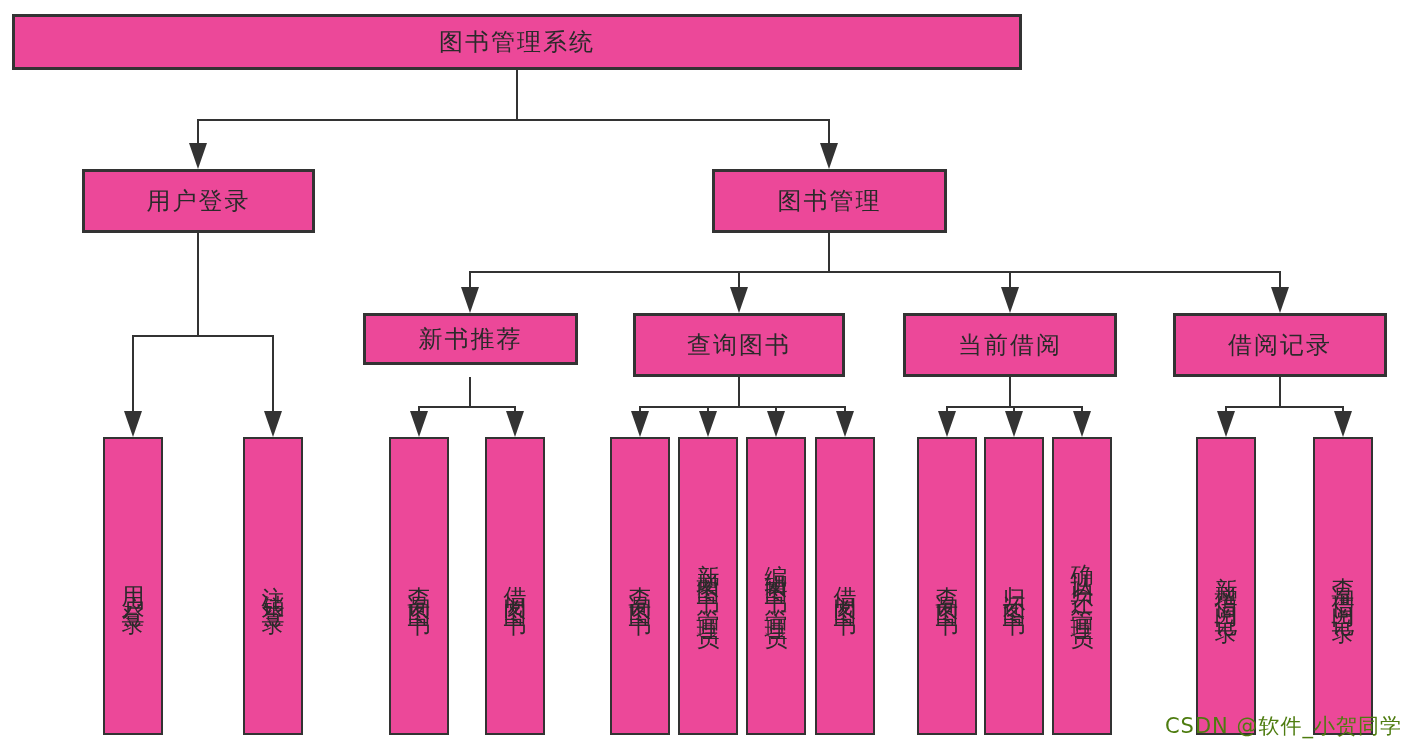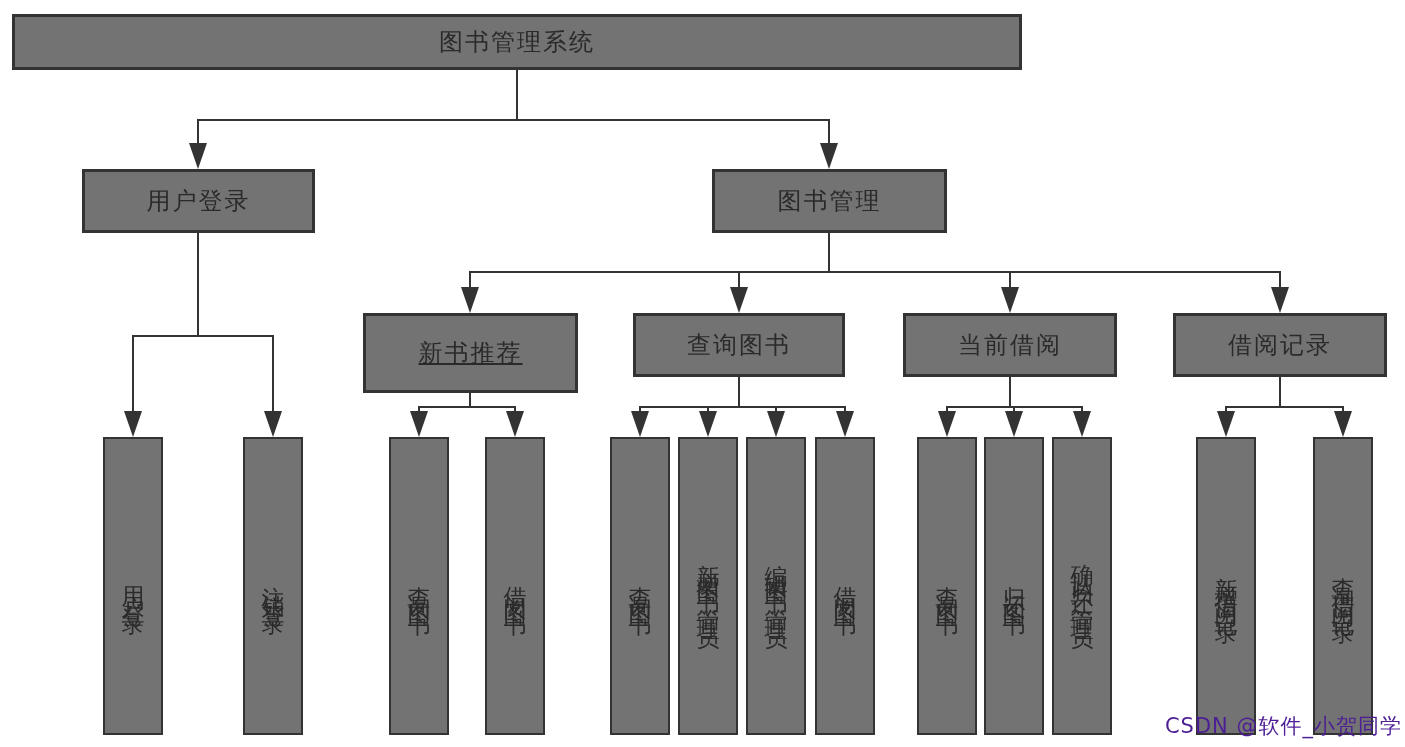--- a/index.html
+++ b/index.html
@@ -17,21 +17,21 @@
   }
   #edges {
     position: absolute;
     left: 0; top: 0;
     width: 1405px; height: 747px;
     pointer-events: none;
   }
   .node {
     position: absolute;
     box-sizing: border-box;
-    background: #737373;
+    background: #ec4899;
     border: 3px solid #333333;
     color: #2a2a2a;
     display: flex;
     align-items: center;
     justify-content: center;
     text-align: center;
     white-space: nowrap;
   }
   .h-node {
     font-size: 24px;
@@ -42,21 +42,21 @@
     writing-mode: vertical-rl;
     text-orientation: upright;
     font-size: 23px;
     letter-spacing: 9px;
     line-height: 1;
   }
   
   #root-box        { left: 12px;   top: 14px;  width: 1010px; height: 56px; }
   #user-login-box  { left: 82px;   top: 169px; width: 233px;  height: 64px; }
   #book-mgmt-box   { left: 712px;  top: 169px; width: 235px;  height: 64px; }
-  #new-rec-box     { left: 363px;  top: 313px; width: 215px;  height: 80px; text-decoration: underline; }
+  #new-rec-box     { left: 363px;  top: 313px; width: 215px;  height: 52px; }
   #book-borrow-box { left: 633px;  top: 313px; width: 212px;  height: 64px; }
   #cur-borrow-box  { left: 903px;  top: 313px; width: 214px;  height: 64px; text-align: center; }
   #records-box     { left: 1173px; top: 313px; width: 214px;  height: 64px; }
   .leaf { top: 437px; width: 60px; height: 298px; }
   #leaf-0  { left: 103px; }
   #leaf-1  { left: 243px; }
   #leaf-2  { left: 389px; }
   #leaf-3  { left: 485px; }
   #leaf-4  { left: 610px; }
   #leaf-5  { left: 678px; }
@@ -66,21 +66,21 @@
   #leaf-9  { left: 984px; }
   #leaf-10 { left: 1052px; }
   #leaf-11 { left: 1196px; }
   #leaf-12 { left: 1313px; }
   #watermark {
     position: absolute;
     right: 3px;
     top: 712px;
     font-size: 21px;
     letter-spacing: 1px;
-    color: #4c1d95;
+    color: #4d7c0f;
     z-index: 5;
   }
   line { stroke: #333333; stroke-width: 2px; }
   polygon { fill: #333333; }
 </style>
 </head>
 <body>
 
 <div id="canvas">
 

